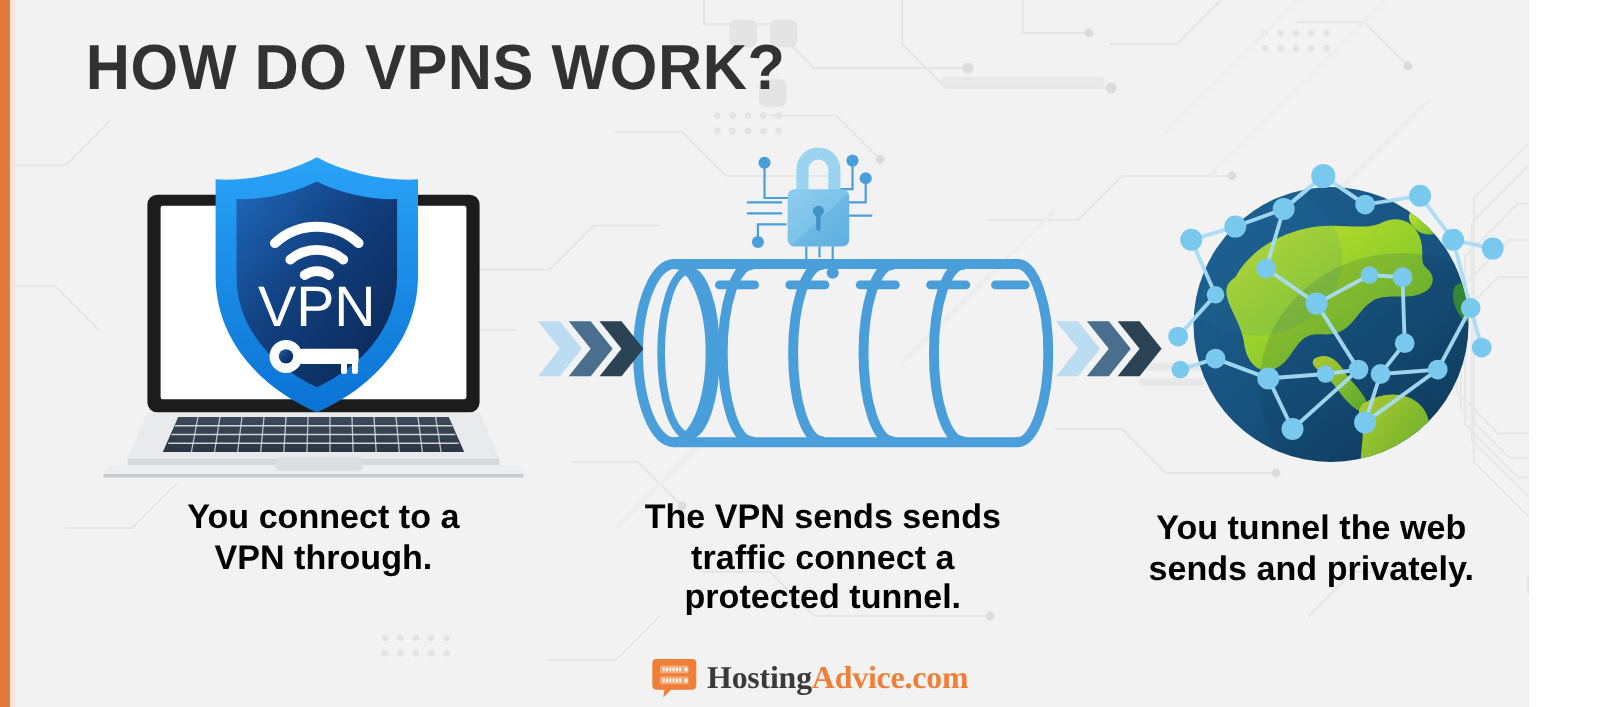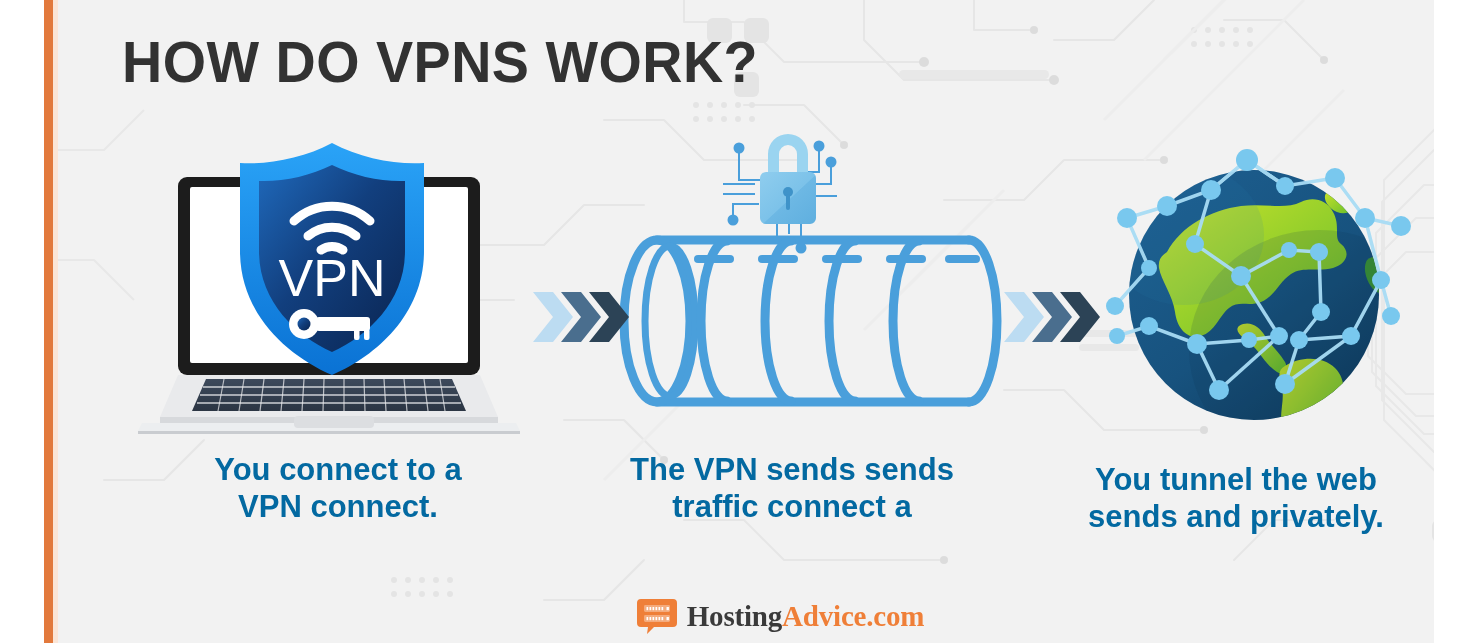--- a/index.html
+++ b/index.html
@@ -11,21 +11,20 @@
     overflow: hidden;
     font-family: "Liberation Sans", sans-serif;
   }
 
   #infographic {
     position: relative;
     width: 1390px;
     height: 643px;
     background: #f2f2f2;
     overflow: hidden;
-    margin-left: 44px;
   }
 
   
   .accent-bar {
     position: absolute;
     left: 0; top: 0;
     width: 9px; height: 643px;
     background: #e2793c;
     z-index: 30;
   }
@@ -64,21 +63,21 @@
 
   
   .panel { position: absolute; z-index: 10; }
 
   .panel-caption {
     position: absolute;
     text-align: center;
     font-size: 31px;
     font-weight: 700;
     line-height: 1.18;
-    color: #0369a1;
+    color: #000000;
     z-index: 20;
   }
 
   
   #panel-laptop   { left: 90px;  top: 135px; width: 410px; height: 300px; }
   #panel-tunnel   { left: 525px; top: 120px; width: 440px; height: 320px; }
   #panel-globe    { left: 1045px;top: 140px; width: 330px; height: 290px; }
 
   #caption-laptop { left: 92px;  top: 452px; width: 404px; }
   #caption-tunnel { left: 528px; top: 452px; width: 440px; }
@@ -293,21 +292,21 @@
           <rect x="84" y="174" width="54" height="14" rx="3"></rect>
           <rect x="122" y="186" width="5.5" height="11" rx="2"></rect>
           <rect x="132" y="186" width="5.5" height="11" rx="2"></rect>
         </g>
       </g>
     </svg>
   </div>
 
   <div class="panel-caption" id="caption-laptop">
     <div>You connect to a</div>
-    <div>VPN connect.</div>
+    <div>VPN through.</div>
   </div>
 
   <div class="arrow-group" id="arrows-left">
     <svg width="100" height="58" viewBox="0 0 100 58" xmlns="http://www.w3.org/2000/svg">
       <path d="M2 4 L22 4 L42 29 L22 54 L2 54 L22 29 Z" fill="#bcdcf2"></path>
       <path d="M30 4 L50 4 L70 29 L50 54 L30 54 L50 29 Z" fill="#4a6e8e"></path>
       <path d="M58 4 L78 4 L98 29 L78 54 L58 54 L78 29 Z" fill="#2c4356"></path>
     </svg>
   </div>
 
@@ -374,20 +373,21 @@
         <path d="M257 139 L289 139"></path>
         <path d="M321 139 L353 139"></path>
         <path d="M380 139 L407 139"></path>
       </g>
     </svg>
   </div>
 
   <div class="panel-caption" id="caption-tunnel">
     <div>The VPN sends sends</div>
     <div>traffic connect a</div>
+    <div>protected tunnel.</div>
   </div>
 
   <div class="arrow-group" id="arrows-right">
     <svg width="100" height="58" viewBox="0 0 100 58" xmlns="http://www.w3.org/2000/svg">
       <path d="M2 4 L22 4 L42 29 L22 54 L2 54 L22 29 Z" fill="#bcdcf2"></path>
       <path d="M30 4 L50 4 L70 29 L50 54 L30 54 L50 29 Z" fill="#4a6e8e"></path>
       <path d="M58 4 L78 4 L98 29 L78 54 L58 54 L78 29 Z" fill="#2c4356"></path>
     </svg>
   </div>
 

